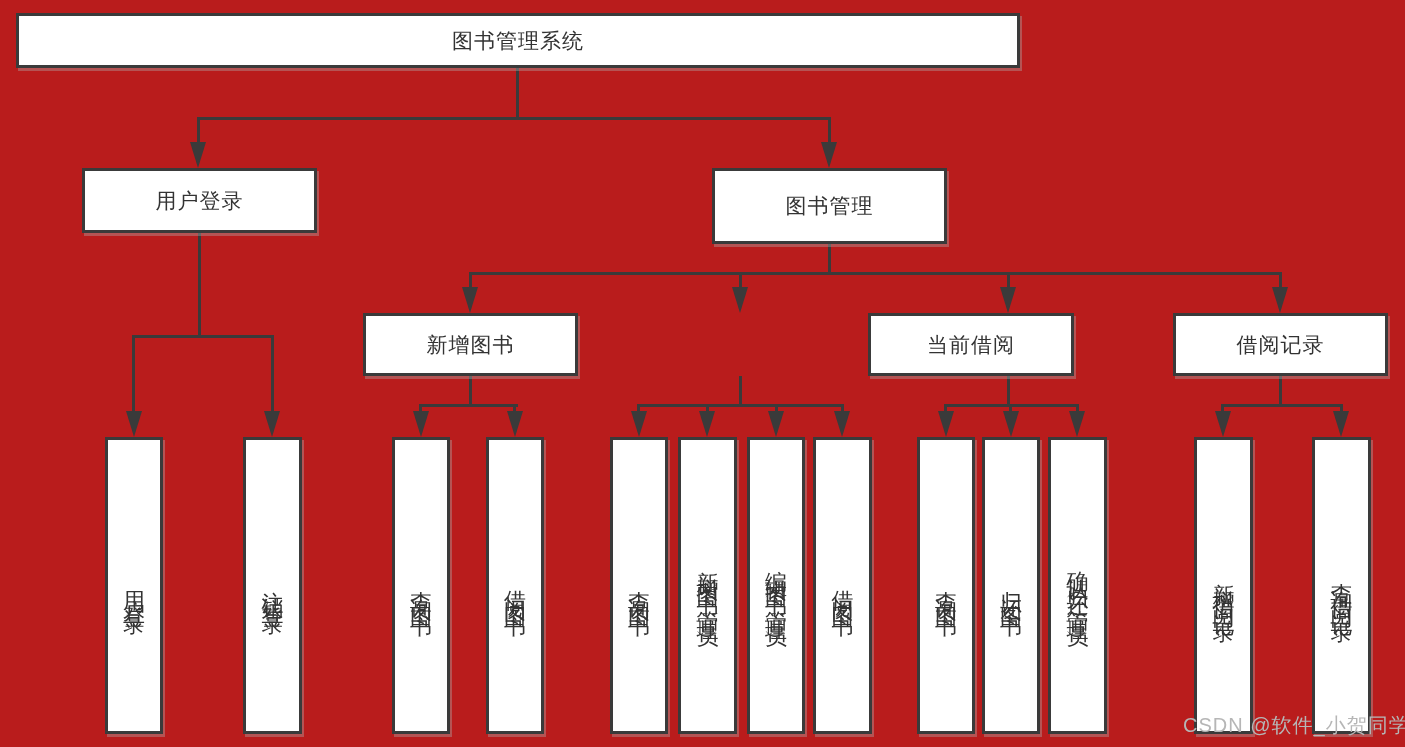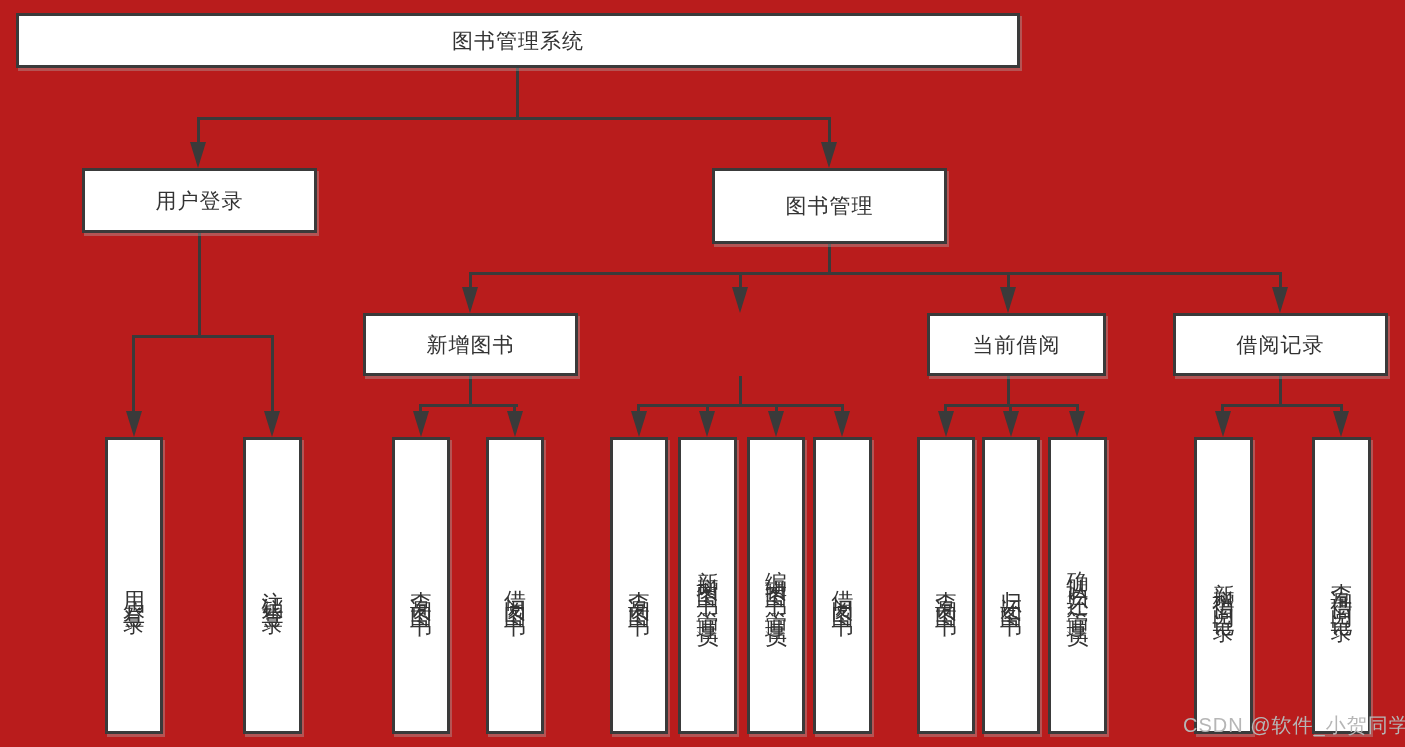--- a/index.html
+++ b/index.html
@@ -79,21 +79,21 @@
   <div class="vline" style="left:469px;top:272px;height:17px;"></div>
   <div class="arrow" style="left:462px;top:287px;"></div>
   <div class="vline" style="left:739px;top:272px;height:17px;"></div>
   <div class="arrow" style="left:732px;top:287px;"></div>
   <div class="vline" style="left:1007px;top:272px;height:17px;"></div>
   <div class="arrow" style="left:1000px;top:287px;"></div>
   <div class="vline" style="left:1279px;top:272px;height:17px;"></div>
   <div class="arrow" style="left:1272px;top:287px;"></div>
 
   <div class="box" style="left:363px;top:313px;width:215px;height:63px;">新增图书</div>
-  <div class="box" style="left:927px;top:313px;width:179px;height:63px;">当前借阅</div>
+  <div class="box" style="left:868px;top:313px;width:206px;height:63px;">当前借阅</div>
   <div class="box" style="left:1173px;top:313px;width:215px;height:63px;">借阅记录</div>
 
   <div class="vline" style="left:469px;top:376px;height:30px;"></div>
   <div class="hline" style="left:419px;top:404px;width:99px;"></div>
   <div class="vline" style="left:419px;top:404px;height:11px;"></div>
   <div class="arrow" style="left:413px;top:411px;"></div>
   <div class="vline" style="left:513px;top:404px;height:11px;"></div>
   <div class="arrow" style="left:507px;top:411px;"></div>
 
   <div class="vline" style="left:739px;top:376px;height:30px;"></div>

